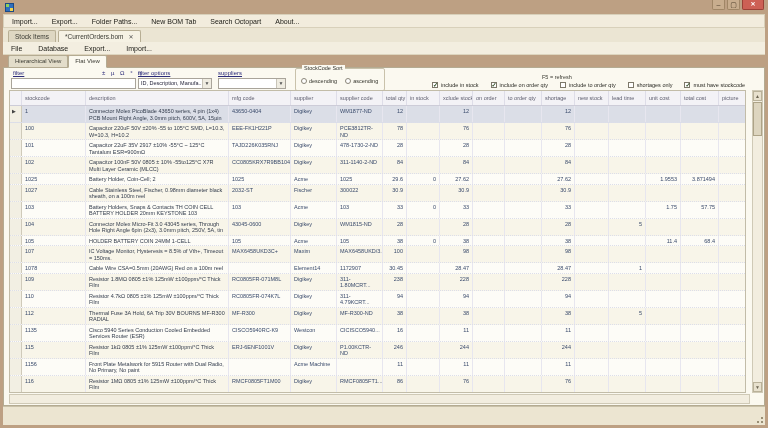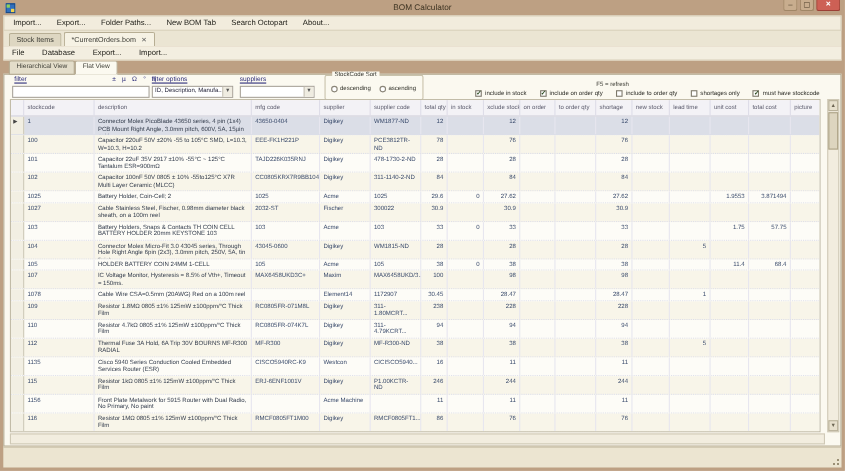--- a/index.html
+++ b/index.html
@@ -89,21 +89,20 @@
             radial-gradient(circle at 8px 4px, #9a8f75 1px, transparent 1.2px),
             radial-gradient(circle at 4px 8px, #9a8f75 1px, transparent 1.2px); }
 </style>
 </head>
 <body>
 
 <div class="window">
 
   <div class="titlebar">
     <span class="app-icon"></span>
-    <span class="title">BOM Calculator</span>
     <span class="winbtns">
       <span class="wbtn">–</span>
       <span class="wbtn">▢</span>
       <span class="wbtn close">✕</span>
     </span>
   </div>
 
   <div class="menubar" id="menu-main">
       <span class="mi">Import...</span>
       <span class="mi">Export...</span>

